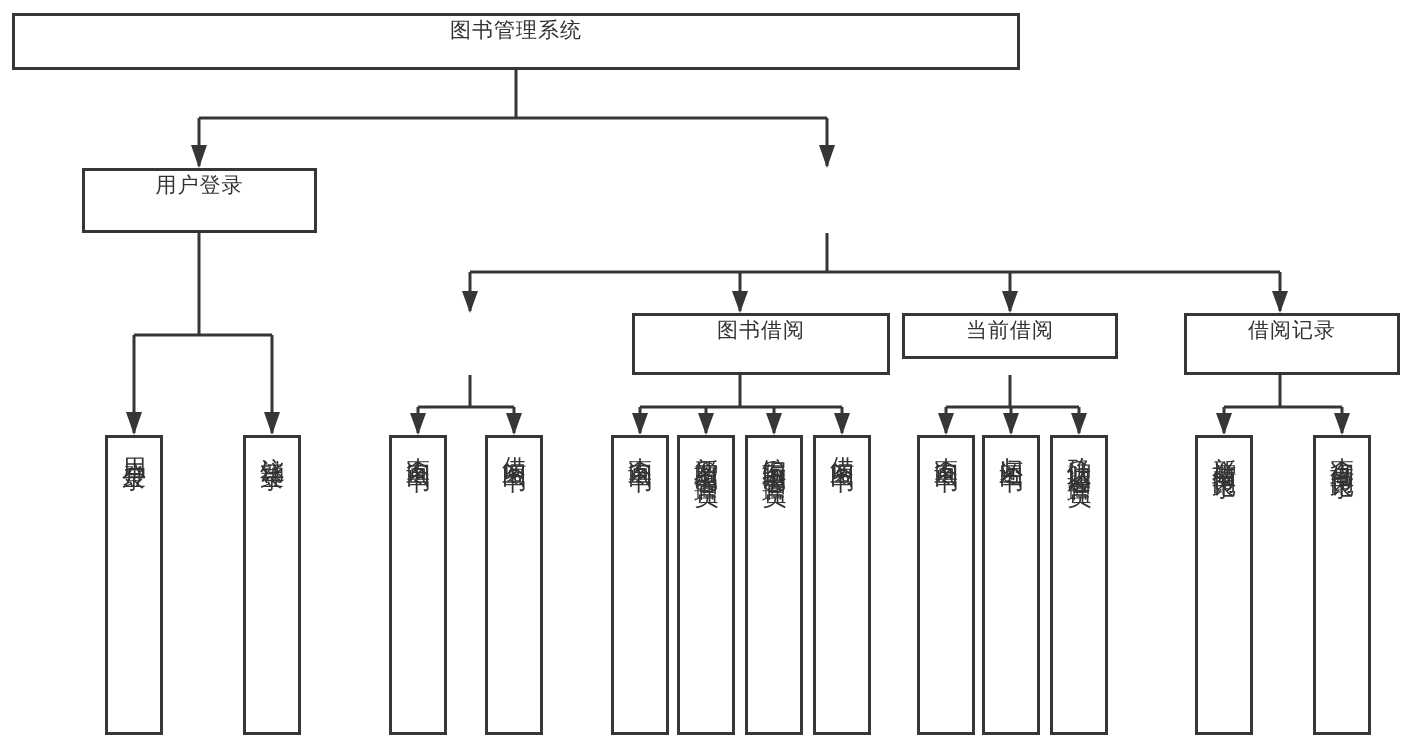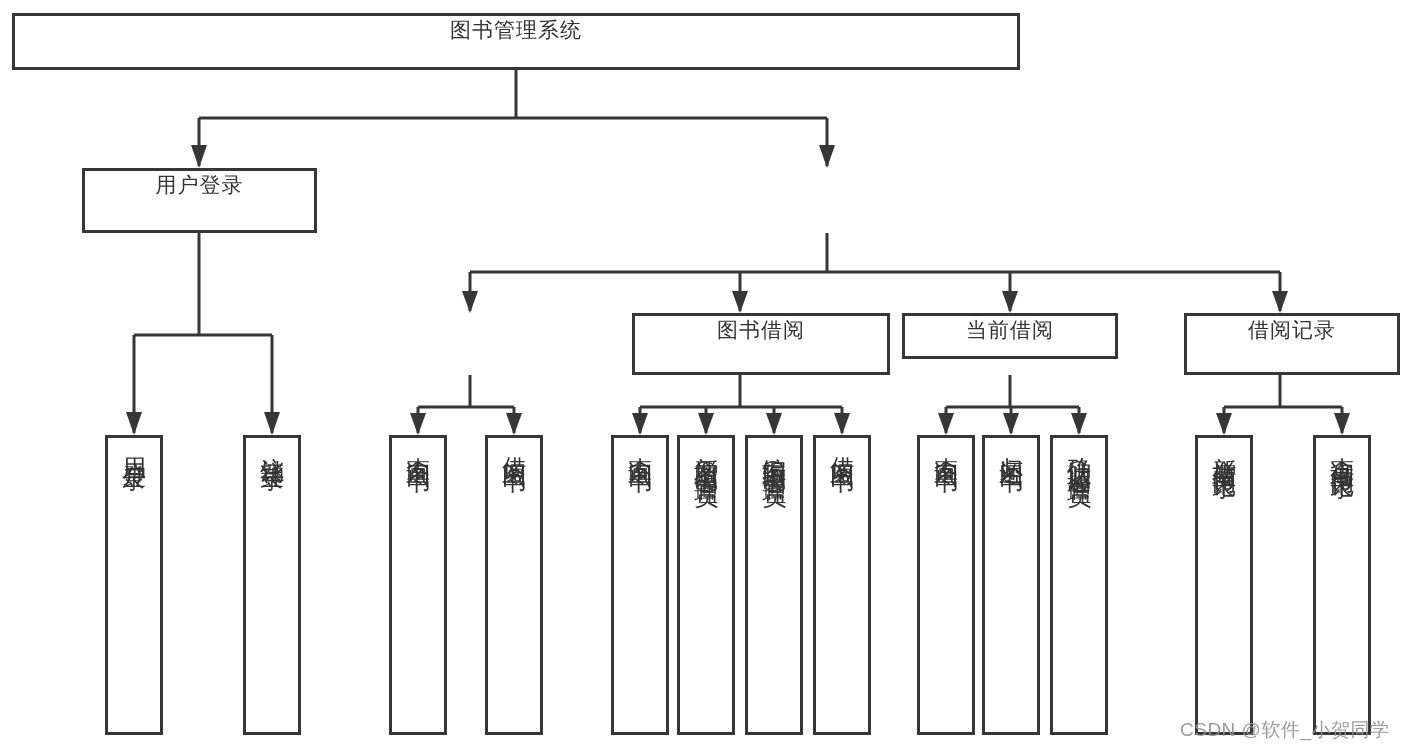--- a/index.html
+++ b/index.html
@@ -168,15 +168,14 @@
     <span class="vtext">确认归还（管理员）</span>
   </div>
 
   <div class="node v-node leaf l12">
     <span class="vtext">新增借阅记录</span>
   </div>
   <div class="node v-node leaf l13">
     <span class="vtext">查询借阅记录</span>
   </div>
 
-  <div id="watermark">CSDN @软件_小贺同学</div>
 
 </div>
 
 </body></html>

